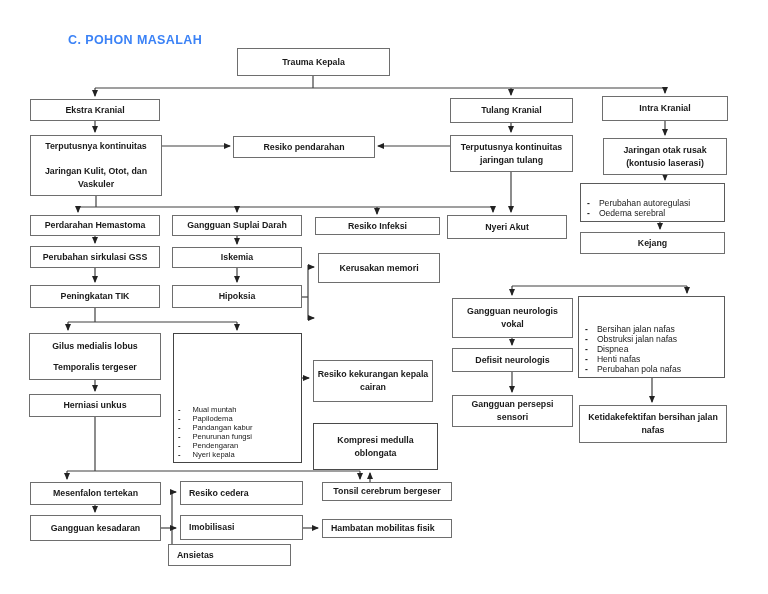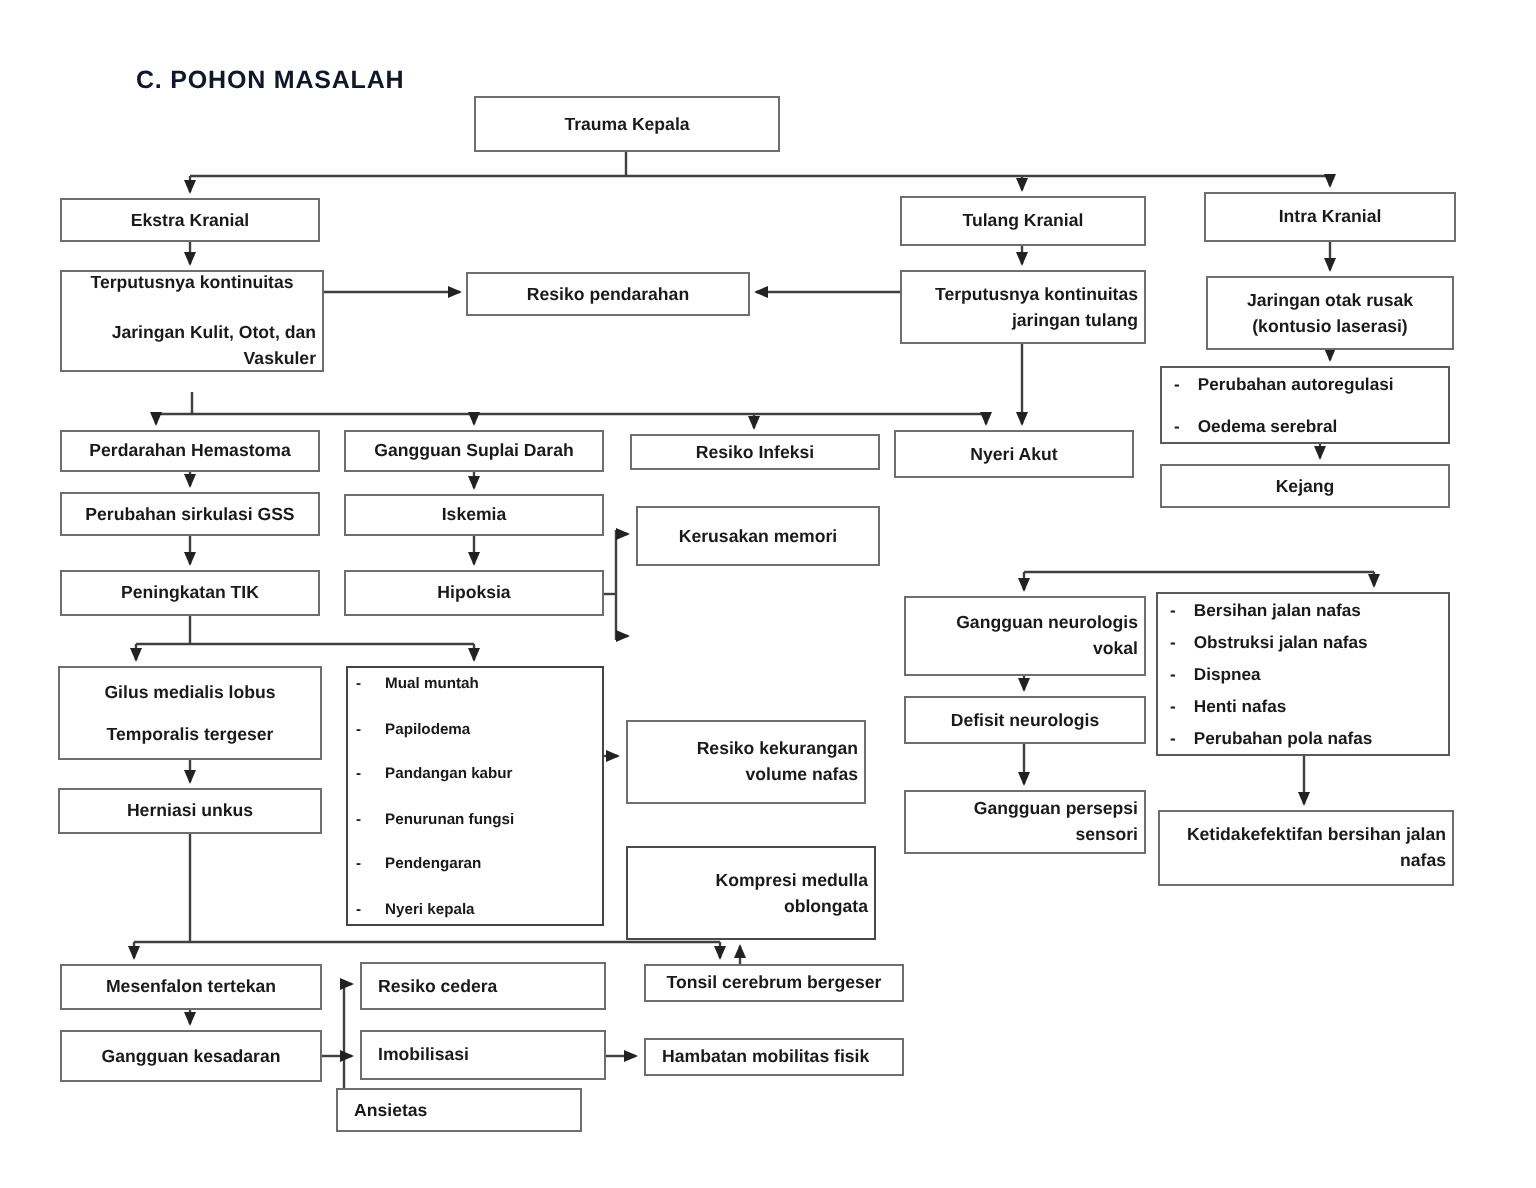--- a/index.html
+++ b/index.html
@@ -1,31 +1,31 @@
 <!DOCTYPE html>
 <html><head>
 <meta charset="utf-8">
 <style>
   html,body{margin:0;padding:0;background:#fff;}
   #page{position:relative;width:768px;height:594px;background:#ffffff;overflow:hidden;
         font-family:"Liberation Sans",sans-serif;color:#1a1a1a;}
   #wires{position:absolute;left:0;top:0;z-index:1;}
   .title{position:absolute;left:68px;top:33px;font-size:12.5px;font-weight:bold;
-         letter-spacing:.4px;color:#0f172a;z-index:3;}
+         letter-spacing:.4px;color:#3b82f6;z-index:3;}
   .node{position:absolute;z-index:2;background:#fff;border:1px solid #6e6e6e;
         box-sizing:border-box;display:flex;flex-direction:column;align-items:center;
-        justify-content:center;text-align:right;font-size:8.8px;font-weight:600;
+        justify-content:center;text-align:center;font-size:8.8px;font-weight:600;
         line-height:13px;padding:1px 3px;}
   .node.left{align-items:flex-start;text-align:left;padding-left:8px;}
   .node .l2{display:block;}
   .node.gap2 .l1{margin-bottom:12px;}
   .node.gap1 .l1{margin-bottom:8px;}
   .listbox{position:absolute;z-index:2;background:#fff;border:1px solid #5a5a5a;
-           box-sizing:border-box;display:flex;flex-direction:column;justify-content:space-between;
-           font-size:8.6px;font-weight:700;padding:3px 4px 3px 6px;}
+           box-sizing:border-box;display:flex;flex-direction:column;justify-content:flex-end;
+           font-size:8.6px;font-weight:400;padding:3px 4px 3px 6px;}
   .listbox .item{display:flex;}
   .listbox .item::before{content:"-";margin-right:9px;font-weight:600;}
   .listbox.dense{font-size:7.6px;padding-left:4px;}
   .listbox.dense .item::before{margin-right:12px;}
 </style>
 </head>
 <body>
 
 <div id="page">
 
@@ -100,21 +100,21 @@
   <div class="node" style="left:30px;top:99px;width:130px;height:22px">
     <span class="l1">Ekstra Kranial</span>
   </div>
   <div class="node" style="left:450px;top:98px;width:123px;height:25px">
     <span class="l1">Tulang Kranial</span>
   </div>
   <div class="node" style="left:602px;top:96px;width:126px;height:25px">
     <span class="l1">Intra Kranial</span>
   </div>
 
-  <div class="node gap2" style="left:30px;top:135px;width:132px;height:51px">
+  <div class="node gap2" style="left:30px;top:135px;width:132px;height:61px">
     <span class="l1">Terputusnya kontinuitas</span>
     <span class="l2">Jaringan Kulit, Otot, dan Vaskuler</span>
   </div>
   <div class="node" style="left:233px;top:136px;width:142px;height:22px">
     <span class="l1">Resiko pendarahan</span>
   </div>
   <div class="node" style="left:450px;top:135px;width:123px;height:37px">
     <span class="l1">Terputusnya kontinuitas jaringan tulang</span>
   </div>
   <div class="node" style="left:603px;top:138px;width:124px;height:37px">
@@ -171,21 +171,21 @@
   <div class="listbox dense" style="left:173px;top:333px;width:129px;height:130px;border-width:1.5px;border-color:#444">
     <div class="item">Mual muntah</div>
     <div class="item">Papilodema</div>
     <div class="item">Pandangan kabur</div>
     <div class="item">Penurunan fungsi</div>
     <div class="item">Pendengaran</div>
     <div class="item">Nyeri kepala</div>
   </div>
 
   <div class="node" style="left:313px;top:360px;width:120px;height:42px">
-    <span class="l1">Resiko kekurangan volume nafas</span>
+    <span class="l1">Resiko kekurangan kepala cairan</span>
   </div>
   <div class="node" style="left:313px;top:423px;width:125px;height:47px;border-color:#4a4a4a">
     <span class="l1">Kompresi medulla oblongata</span>
   </div>
 
   <div class="node" style="left:452px;top:298px;width:121px;height:40px">
     <span class="l1">Gangguan neurologis vokal</span>
   </div>
   <div class="node" style="left:452px;top:348px;width:121px;height:24px">
     <span class="l1">Defisit neurologis</span>

